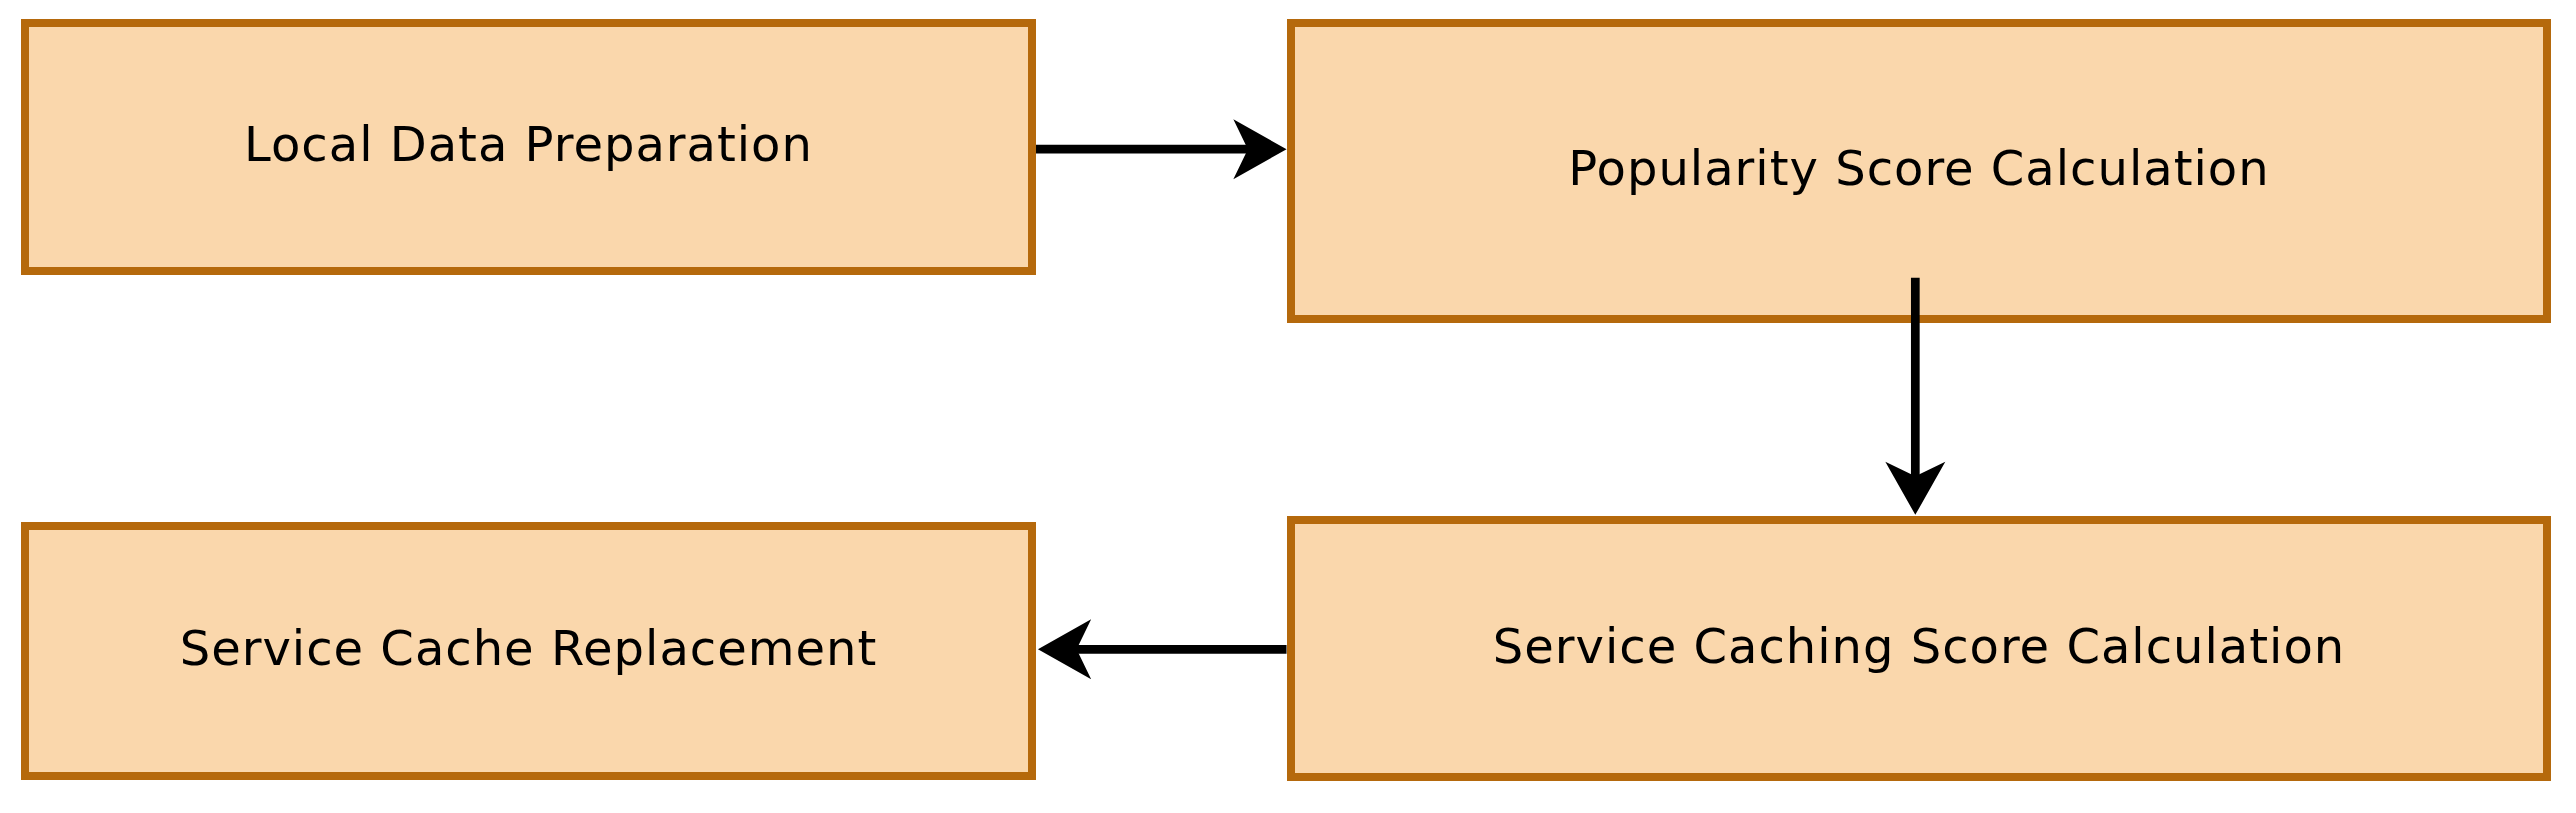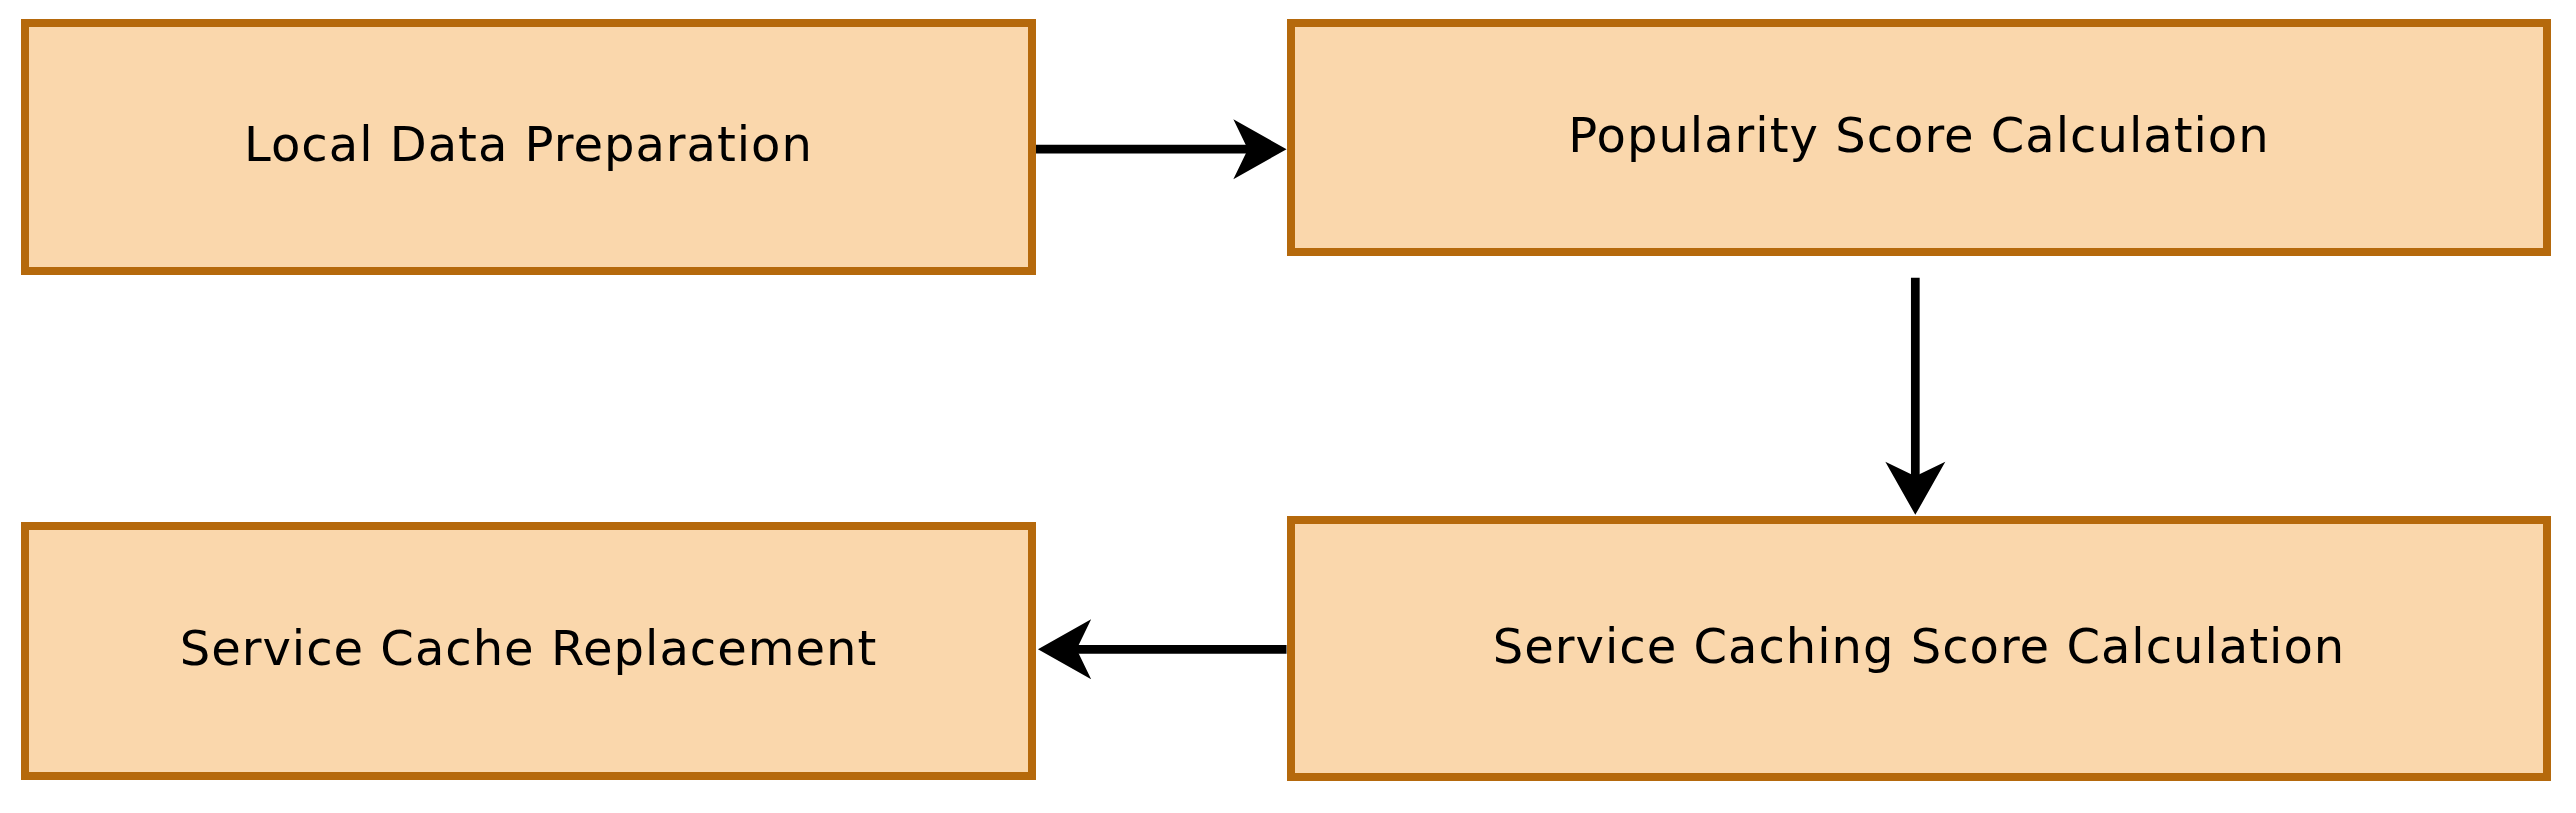--- a/index.html
+++ b/index.html
@@ -35,21 +35,21 @@
   .node .label {
     color: var(--text-color);
     font-size: 48px;
     font-weight: 500;
     letter-spacing: 1px;
     white-space: nowrap;
     line-height: 1;
     padding-bottom: 5.8px;
   }
   #node-local-data-preparation            { left: 21px;   top: 19.3px;  width: 1015px; height: 256px; }
-  #node-popularity-score-calculation      { left: 1287px; top: 19.3px;  width: 1264px; height: 237px; }
+  #node-popularity-score-calculation      { left: 1287px; top: 19.3px;  width: 1264px; height: 304px; }
   #node-service-cache-replacement         { left: 21px;   top: 522px; width: 1015px; height: 258px; }
   #node-service-caching-score-calculation { left: 1287px; top: 516px; width: 1264px; height: 265px; }
   .arrow-layer {
     position: absolute;
     left: 0; top: 0;
     width: 2576px;
     height: 814px;
     pointer-events: none;
   }
   .arrow-line { stroke: var(--arrow-color); stroke-width: 9; fill: none; }

